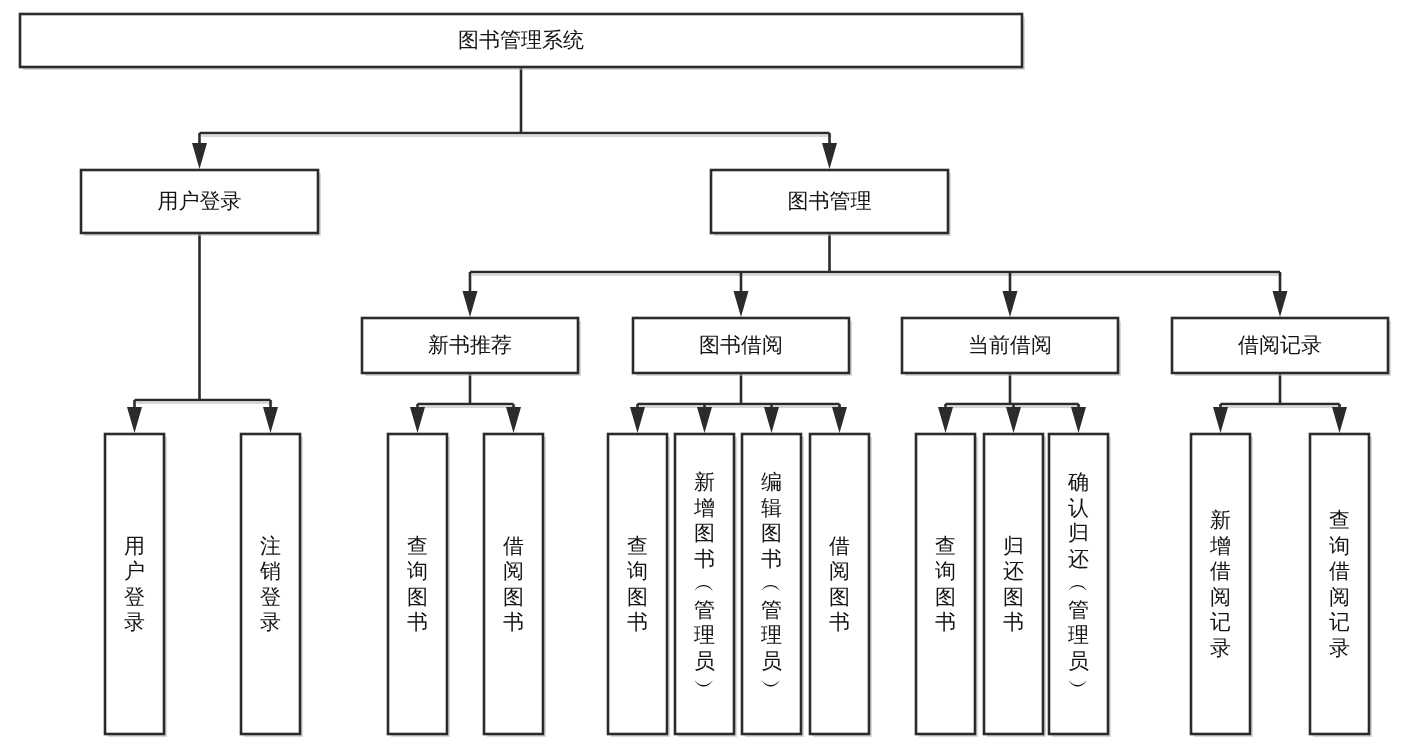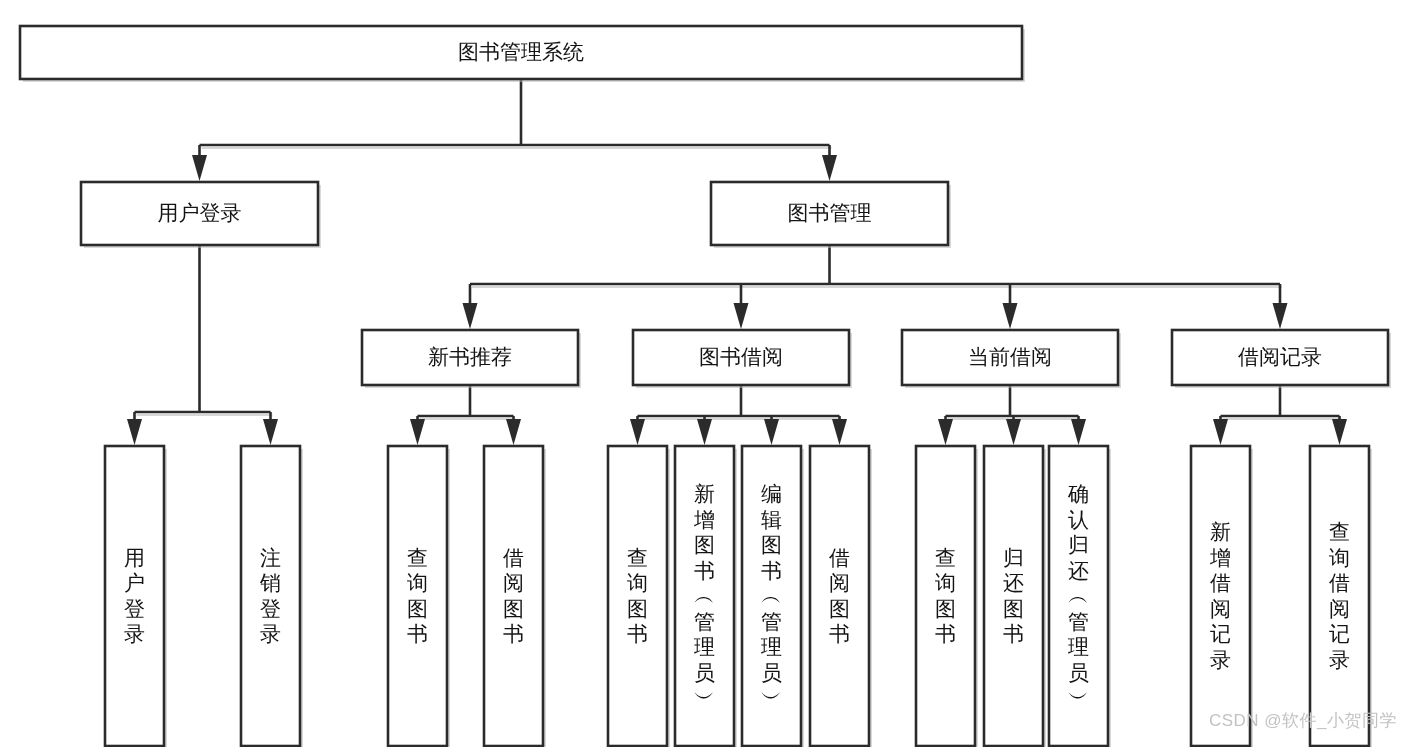--- a/index.html
+++ b/index.html
@@ -11,21 +11,21 @@
   body {
     width: 1405px;
     height: 747px;
     font-family: "Liberation Sans", "DejaVu Sans", sans-serif;
     overflow: hidden;
     position: relative;
   }
   #diagram-root {
     position: absolute;
     left: 0;
-    top: 12px;
+    top: 0;
     width: 1405px;
     height: 724px;
   }
   svg.diagram-canvas {
     display: block;
     width: 1405px;
     height: 747px;
   }
   .node-box {
     fill: #ffffff;
@@ -254,14 +254,13 @@
           <rect class="node-box" x="1191" y="434" width="59" height="300"></rect>
           <text class="node-label-v" x="1220.5" y="527.39"><tspan x="1220.5" dy="0">新</tspan><tspan x="1220.5" dy="25.5">增</tspan><tspan x="1220.5" dy="25.5">借</tspan><tspan x="1220.5" dy="25.5">阅</tspan><tspan x="1220.5" dy="25.5">记</tspan><tspan x="1220.5" dy="25.5">录</tspan></text>
         </g>
         <g>
           <rect class="node-box-shadow" x="1313" y="437" width="59" height="300"></rect>
           <rect class="node-box" x="1310" y="434" width="59" height="300"></rect>
           <text class="node-label-v" x="1339.5" y="527.39"><tspan x="1339.5" dy="0">查</tspan><tspan x="1339.5" dy="25.5">询</tspan><tspan x="1339.5" dy="25.5">借</tspan><tspan x="1339.5" dy="25.5">阅</tspan><tspan x="1339.5" dy="25.5">记</tspan><tspan x="1339.5" dy="25.5">录</tspan></text>
         </g>
       </g>
   </svg>
-  <div class="watermark">CSDN @软件_小贺同学</div>
 </div>
 
 </body></html>

